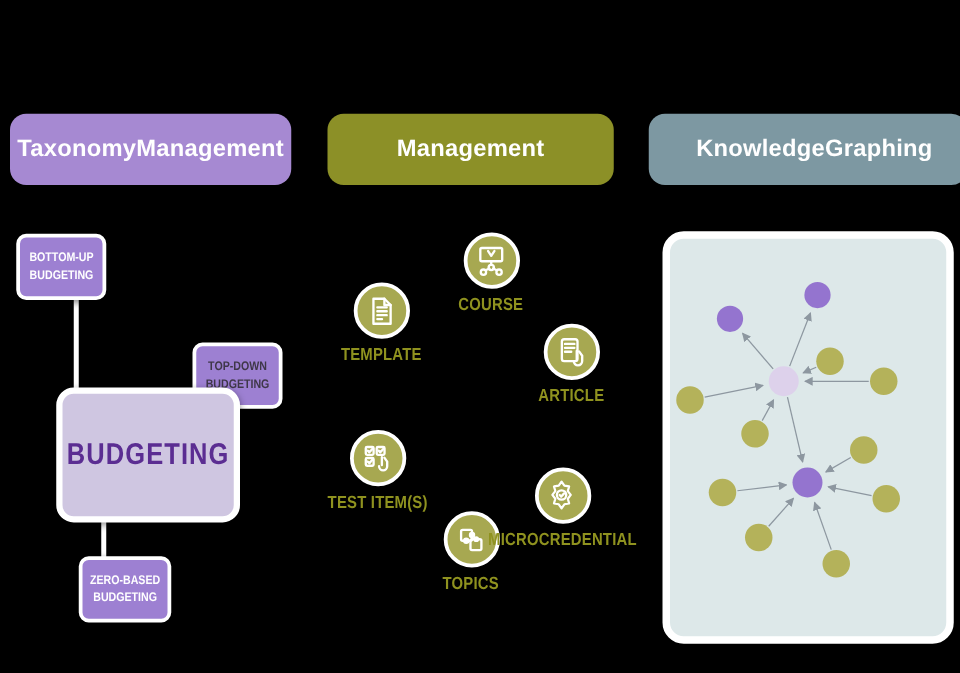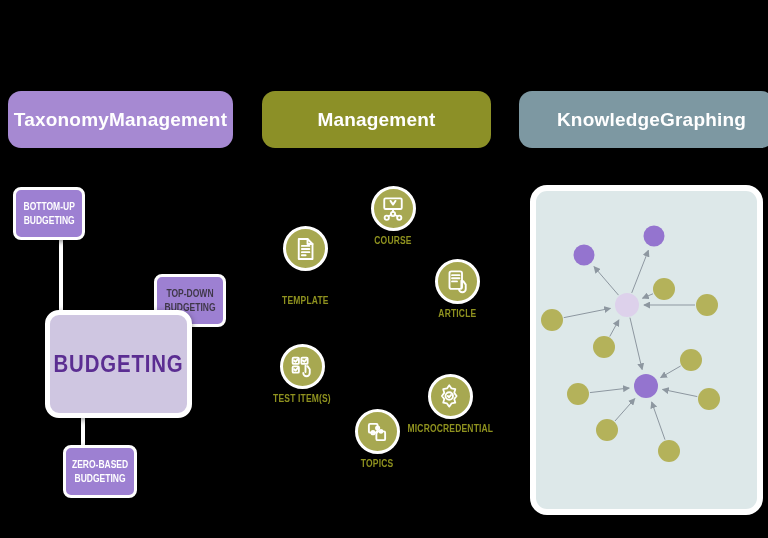--- a/index.html
+++ b/index.html
@@ -39,24 +39,24 @@
   
   .lo-item{position:absolute;width:84px;display:flex;flex-direction:column;align-items:center;}
   .lo-circle{
     box-sizing:border-box;width:45px;height:45px;border-radius:50%;
     background:#a7a851;border:3px solid #fff;display:flex;align-items:center;justify-content:center;
     box-shadow:0 2px 4px rgba(0,0,0,.4);
   }
   .lo-circle svg{width:30px;height:30px;stroke:#fff;fill:none;stroke-width:1.5;
     stroke-linecap:round;stroke-linejoin:round;}
   .lo-label{
-    margin-top:4px;color:#8f921f;font-weight:700;font-size:10px;letter-spacing:.2px;
+    margin-top:4px;color:#8f921f;font-weight:700;font-size:14px;letter-spacing:.2px;
     text-align:center;white-space:nowrap;
   }
-  .it-course{left:351px;top:186px;} .it-template{left:263px;top:226px;gap:20px;}
+  .it-course{left:351px;top:186px;} .it-template{left:263px;top:226px;}
   .it-article{left:415px;top:259px;} .it-video{left:340px;top:295px;}
   .it-test{left:260px;top:344px;} .it-micro{left:408px;top:374px;}
   .it-topics{left:335px;top:409px;}
   
   .kg-card{
     position:absolute;left:530px;top:185px;width:233px;height:330px;box-sizing:border-box;
     background:#dde8e9;border:6px solid #fff;border-radius:17px;
     box-shadow:0 3px 8px rgba(0,0,0,.5);overflow:hidden;
   }
   .kg-card svg{display:block;width:100%;height:100%;}

